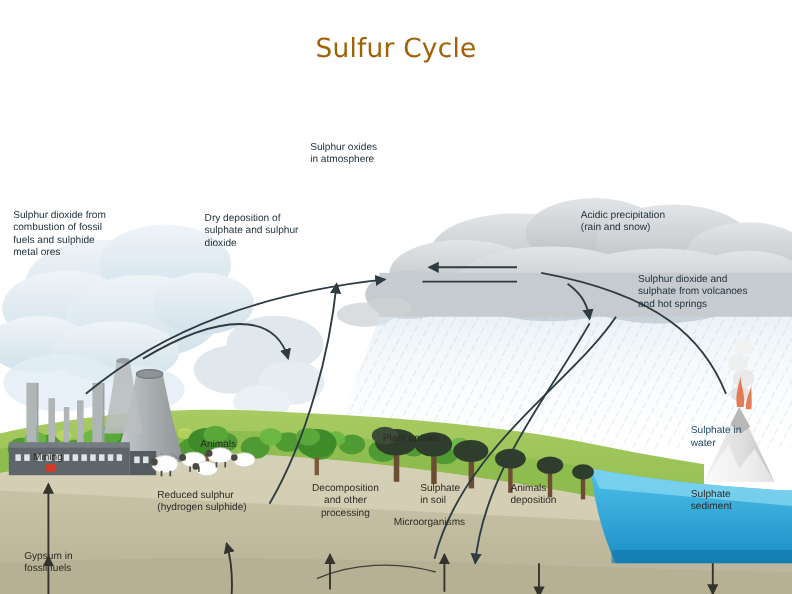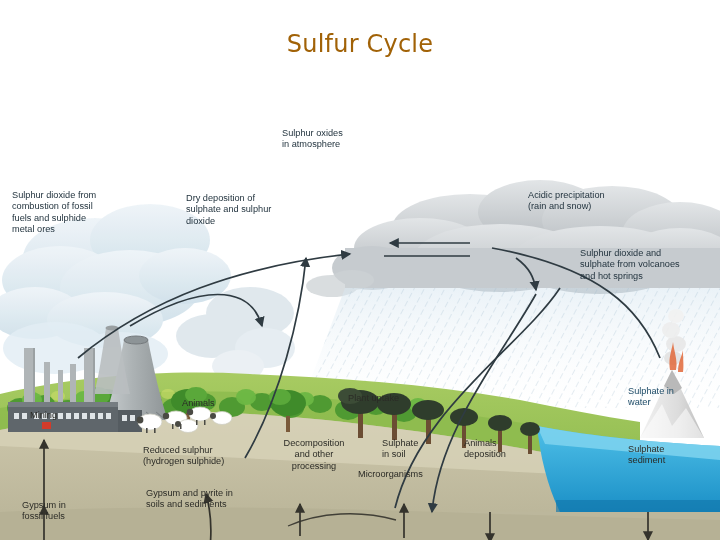--- a/index.html
+++ b/index.html
@@ -442,22 +442,20 @@
 
     <div class="lbl dark" style="left:382px;top:330px;width:62px;">Sulphate
 in soil</div>
 
     <div class="lbl dark" style="left:464px;top:330px;width:64px;">Animals
 deposition</div>
 
     <div class="lbl dark" style="left:628px;top:336px;width:66px;">Sulphate
 sediment</div>
 
-    <div class="lbl dark" style="left:146px;top:380px;width:140px;">Gypsum and pyrite in
-soils and sediments</div>
 
     <div class="lbl dark" style="left:358px;top:361px;width:104px;">Microorganisms</div>
 
     <div class="lbl dark" style="left:22px;top:392px;width:80px;">Gypsum in
 fossil fuels</div>
 
 
   </div>
 </div>
 

